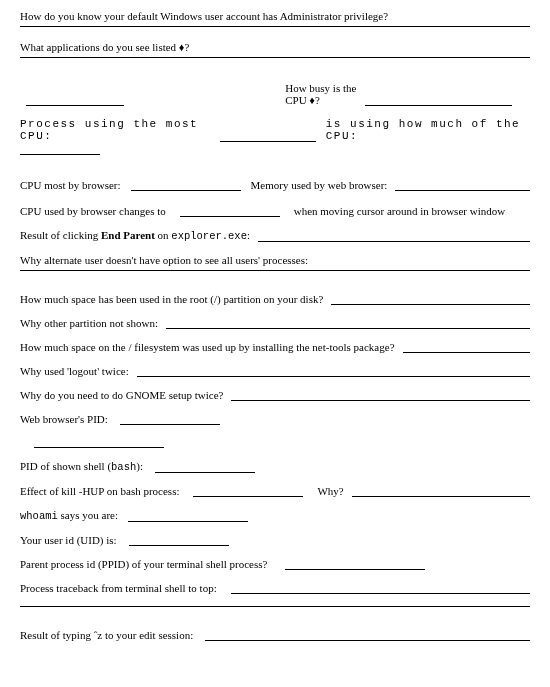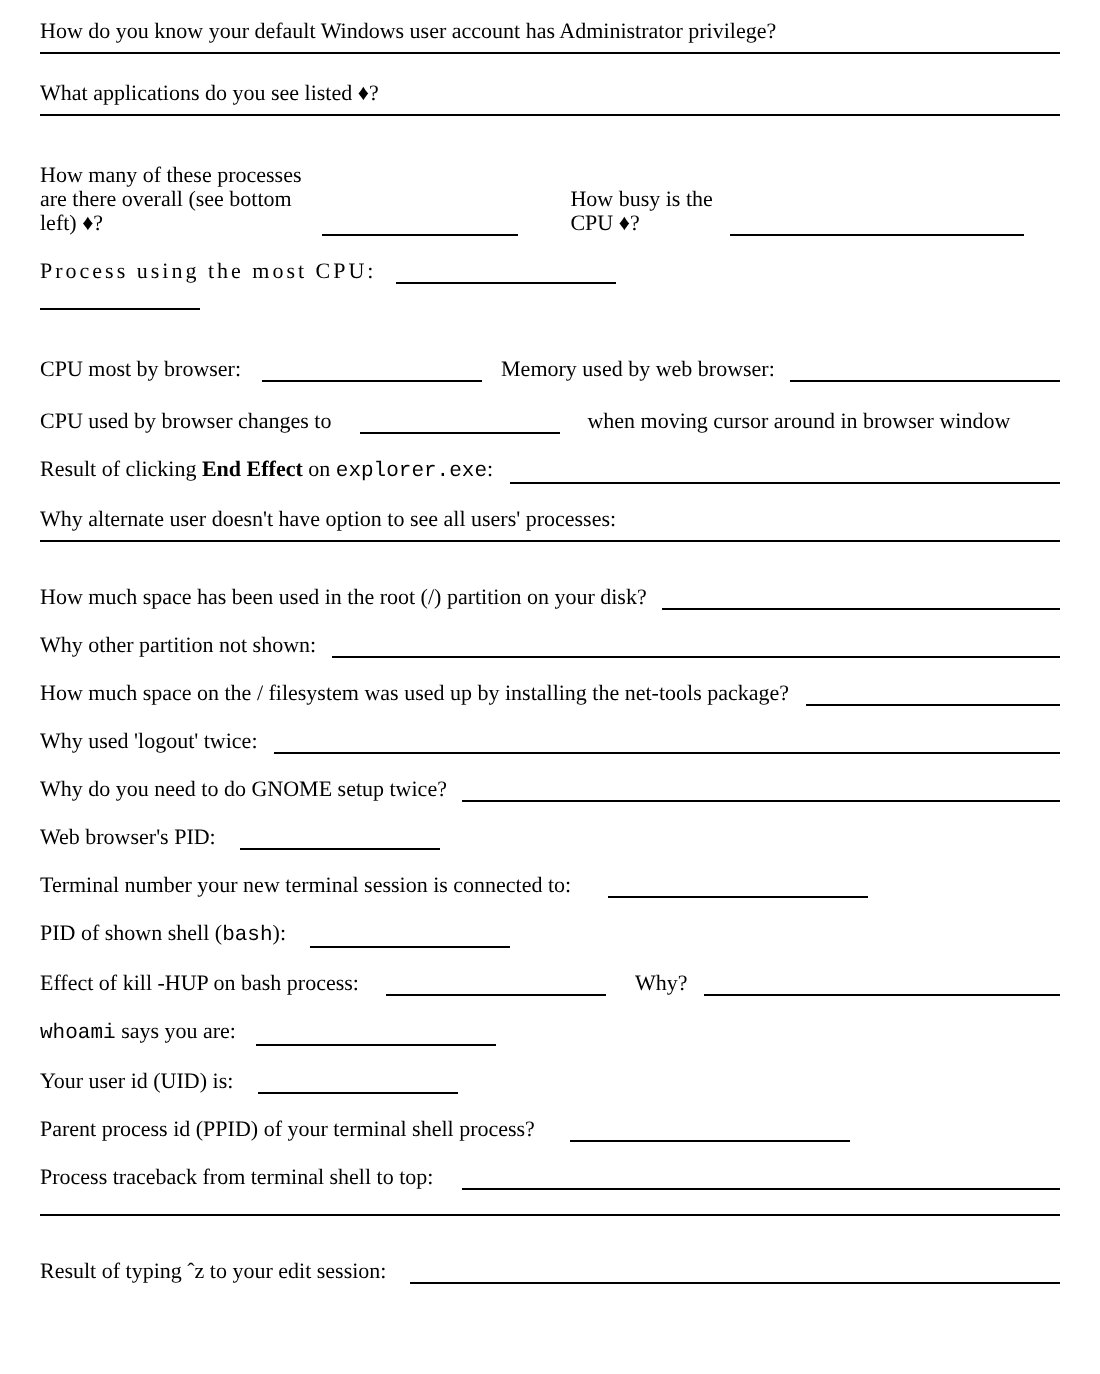--- a/index.html
+++ b/index.html
@@ -56,68 +56,68 @@
   .col .underline {
     border-bottom: 1px solid #000;
     height: 10px;
     display: inline-block;
   }
   .mono {
     font-family: "Courier New", Courier, monospace;
     font-size: 10.5px;
   }
   .bold { font-weight: bold; }
-  .spaced { letter-spacing: 1.5px; }
+  .spaced { letter-spacing: 1.5px; font-family: Liberation Mono, monospace; }
 </style>
 </head>
 <body>
 
 <div>How do you know your default Windows user account has Administrator privilege?</div>
 <div class="heavy-rule"></div>
 
 <div>What applications do you see listed ♦?</div>
 <div class="heavy-rule"></div>
 
 <div style="height:10px"></div>
 
 <div class="two-col">
   <div class="col" style="display:flex; align-items:flex-end;">
-    <div style="width:55%;">How many of these processes are there overall (see bottom left) ♦?</div>
     <span class="underline" style="width:40%; margin-left:6px;"></span>
   </div>
   <div class="col" style="display:flex; align-items:flex-end;">
     <div style="width:30%;font-family:Liberation Serif, serif;">How busy is the CPU ♦?</div>
     <span class="underline" style="width:60%; margin-left:6px;"></span>
   </div>
 </div>
 
 <div style="height:10px"></div>
 
 <div class="row">
   <span class="text spaced">Process   using   the   most   CPU:</span>
   <span class="fillfixed" style="width:110px; margin:0 6px;"></span>
+  <span class="text spaced">is   using   how   much   of   the   CPU:</span>
 </div>
 <div style="border-bottom:1px solid #000; width:80px; height:0; margin-bottom:24px;"></div>
 
 <div class="row" style="margin-bottom:14px;">
   <span class="text">CPU most by browser:</span>
   <span class="fillfixed" style="width:110px; margin:0 6px;"></span>
   <span class="text">Memory used by web browser:</span>
   <span class="fillflex"></span>
 </div>
 
 <div class="row" style="">
   <span class="text">CPU used by browser changes to</span>
   <span class="fillfixed" style="width:100px; margin:0 10px;"></span>
   <span class="text">when moving cursor around in browser window</span>
 </div>
 
 <div class="row">
   <span class="text">
-    <span>Result of clicking </span><span class="bold">End Effect</span><span> on </span><span class="mono">explorer.exe</span><span>:</span>
+    <span>Result of clicking </span><span class="bold">End Parent</span><span> on </span><span class="mono">explorer.exe</span><span>:</span>
   </span>
   <span class="fillflex"></span>
 </div>
 
 <div>Why alternate user doesn't have option to see all users' processes:</div>
 <div class="heavy-rule"></div>
 
 <div style="height:8px"></div>
 
 <div class="row">
@@ -144,21 +144,20 @@
   <span class="text">Why do you need to do GNOME setup twice?</span>
   <span class="fillflex"></span>
 </div>
 
 <div class="row">
   <span class="text">Web browser's PID:</span>
   <span class="fillfixed" style="width:100px; margin-left:8px;"></span>
 </div>
 
 <div class="row">
-  <span class="text">Terminal number your new terminal session is connected to:</span>
   <span class="fillfixed" style="width:130px; margin-left:14px;"></span>
 </div>
 
 <div class="row">
   <span class="text">
     <span>PID of shown shell (</span><span class="mono">bash</span><span>):</span>
   </span>
   <span class="fillfixed" style="width:100px; margin-left:8px;"></span>
 </div>
 

